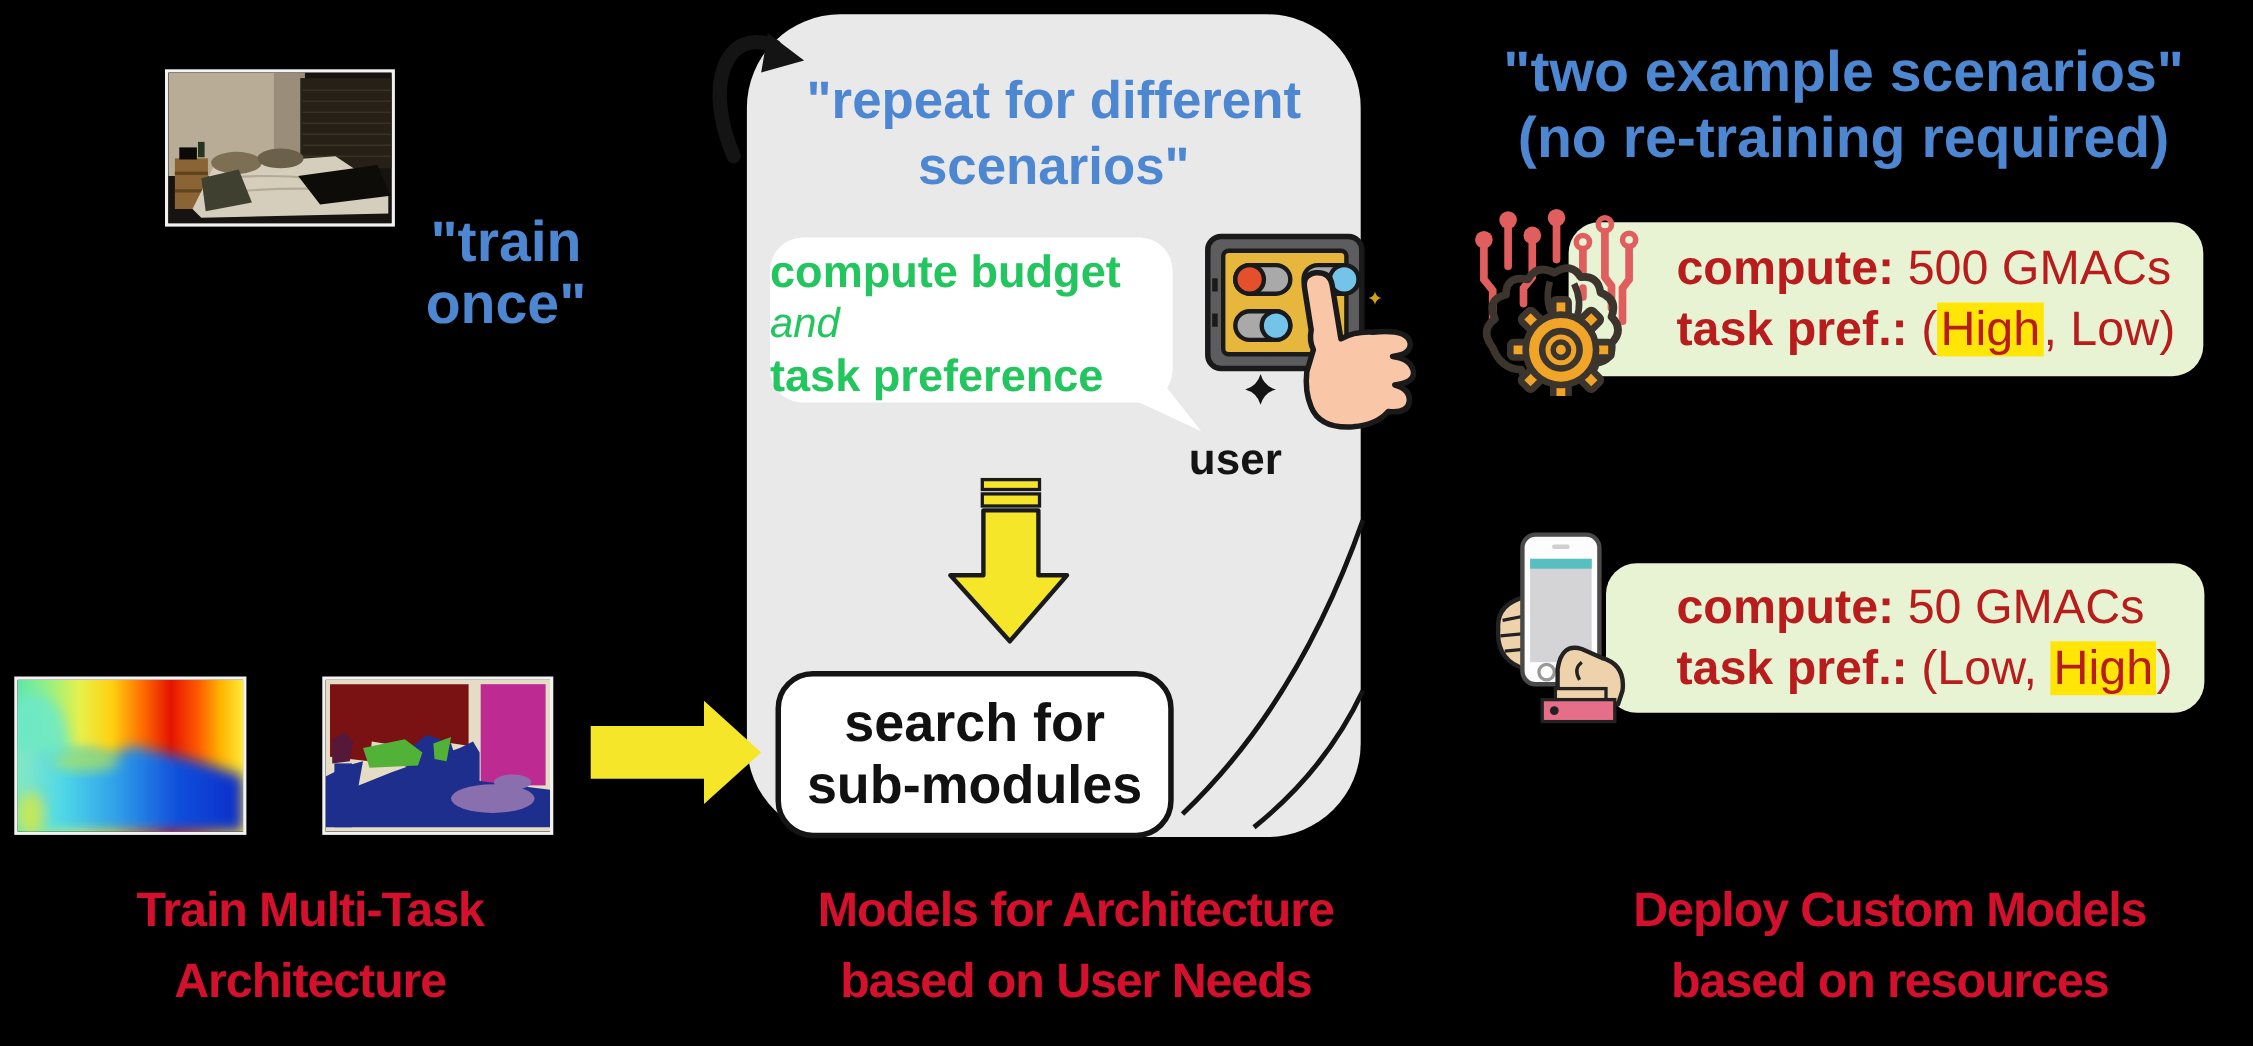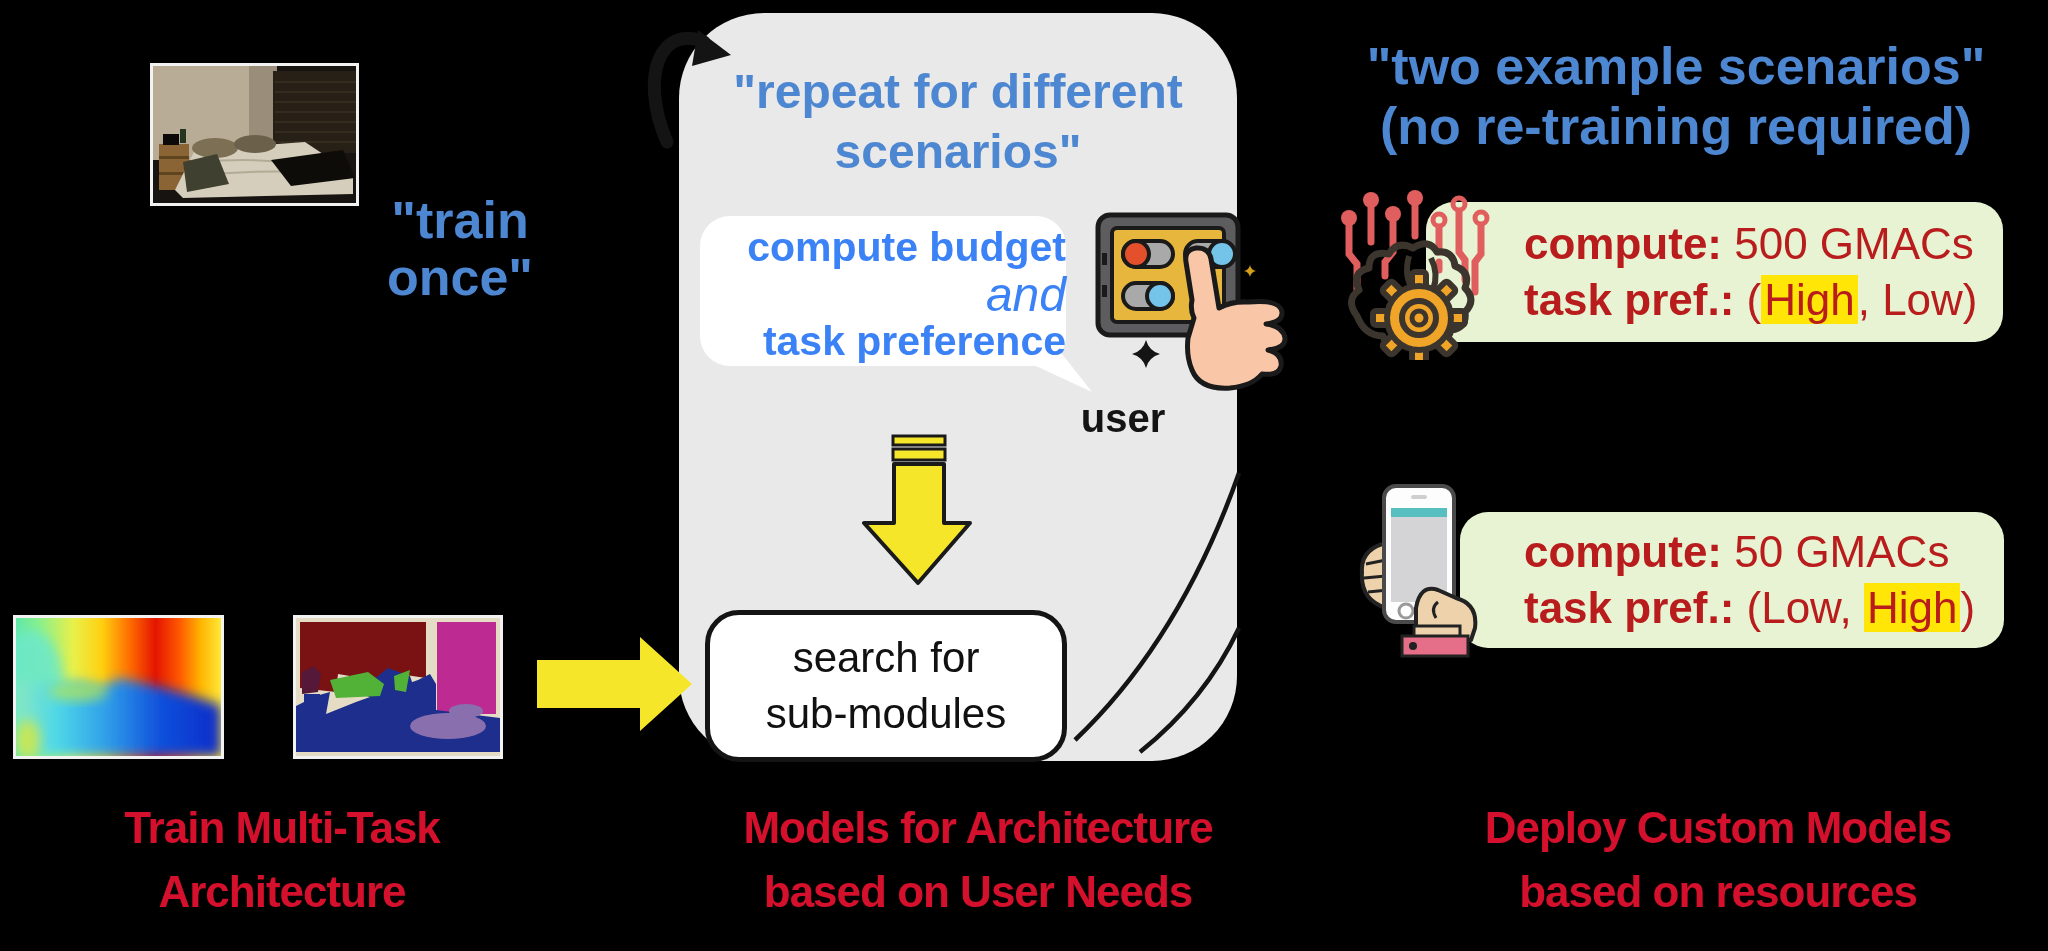--- a/index.html
+++ b/index.html
@@ -8,28 +8,28 @@
   .abs{position:absolute;}
   
   #bedroom{left:150px;top:63px;width:203px;height:137px;border:3px solid #f2f2f2;}
   #train-once{left:330px;top:192px;width:260px;text-align:center;color:#4e87d1;
               font-weight:bold;font-size:52px;line-height:57px;}
   
   #panel{left:679px;top:13px;width:558px;height:748px;background:#e9e9e9;border-radius:85px;}
   #repeat-header{left:686px;top:62px;width:544px;text-align:center;color:#4e87d1;
                  font-weight:bold;font-size:48px;line-height:60px;}
   #bubble{left:700px;top:216px;width:366px;height:150px;background:#fff;border-radius:30px;}
-  #bubble-text{left:700px;top:224px;width:366px;text-align:right;color:#3b82f6;font-size:41px;
+  #bubble-text{left:700px;top:224px;width:366px;text-align:left;color:#22c55e;font-size:41px;
                font-weight:bold;line-height:47px;}
-  #bubble-text .and{font-weight:400;font-style:italic;font-size:48px;}
+  #bubble-text .and{font-weight:400;font-style:italic;font-size:38px;}
   #user-label{left:1063px;top:396px;width:120px;text-align:center;color:#141414;
               font-weight:bold;font-size:40px;}
   #search-box{left:705px;top:610px;width:362px;height:152px;background:#fff;border:5px solid #141414;
               border-radius:34px;box-sizing:border-box;display:flex;align-items:center;justify-content:center;}
-  #search-text{text-align:center;color:#111;font-size:42px;line-height:56px;font-weight:400;}
+  #search-text{text-align:center;color:#111;font-size:49px;line-height:56px;font-weight:700;}
   
   #two-header{left:1352px;top:36px;width:648px;text-align:center;color:#4e87d1;
               font-weight:bold;font-size:52px;line-height:60px;}
   .scenario{background:#e7f3d2;border-radius:28px;color:#b91c1c;font-size:44px;line-height:56px;}
   #scenario1{left:1426px;top:202px;width:577px;height:140px;padding:14px 0 0 98px;box-sizing:border-box;}
   #scenario2{left:1460px;top:512px;width:544px;height:136px;padding:12px 12px 0 64px;box-sizing:border-box;}
   .scenario b{font-weight:bold;}
   .hl{background:#ffe606;padding:0 3px;}
   
   .caption{top:796px;text-align:center;color:#d4102c;font-weight:bold;font-size:44px;

